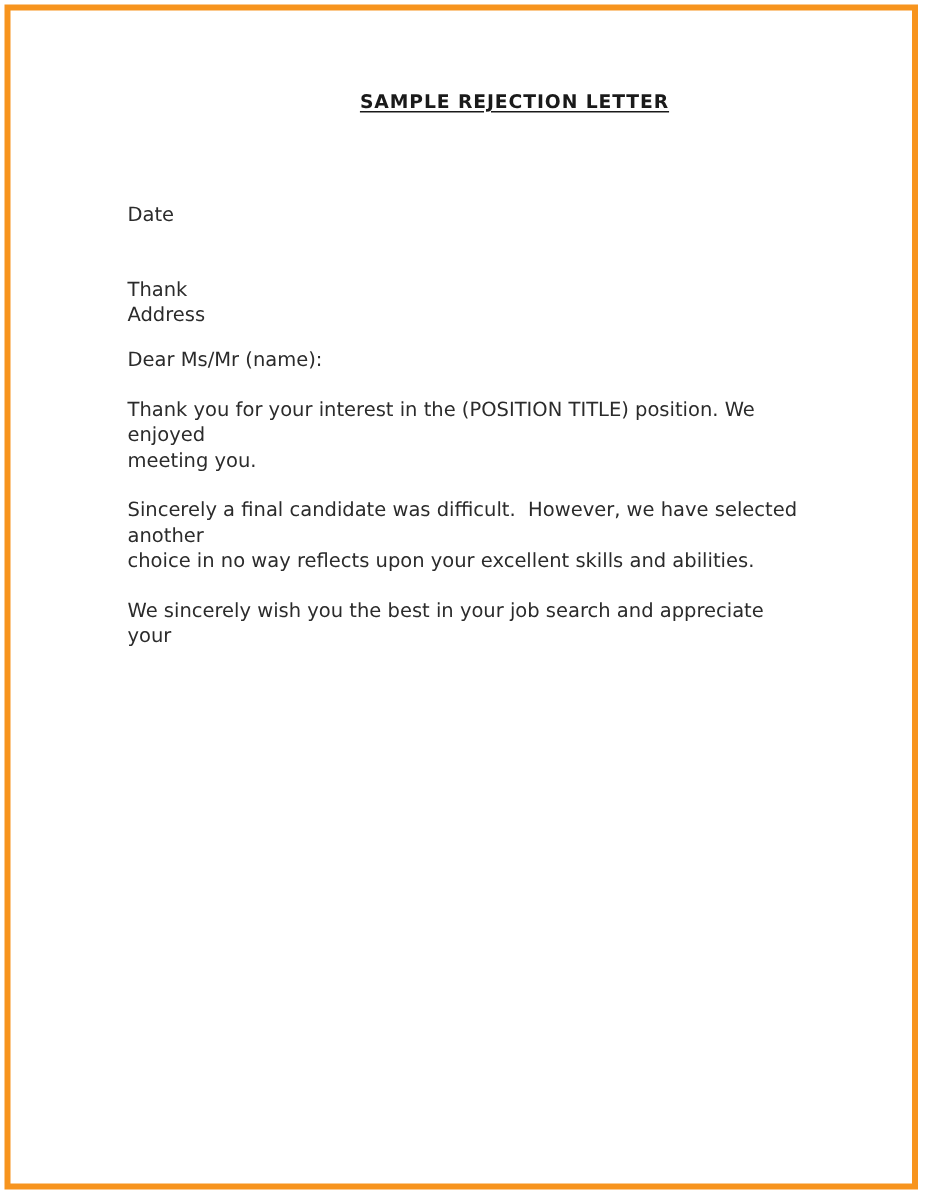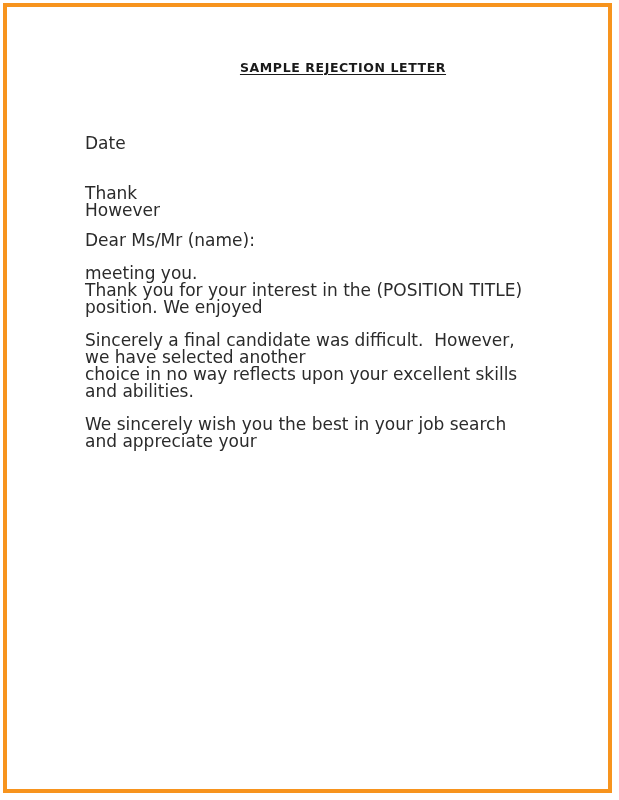--- a/index.html
+++ b/index.html
@@ -55,21 +55,21 @@
     color: #1a1a1a;
     text-decoration: underline;
     text-underline-offset: 2px;
     margin: 0;
     padding: 0 0 2px 0;
     width: 424px;
     margin-left: 46px;
   }
 
   .block {
-    font-size: 17px;
+    font-size: 13px;
     line-height: 17px;
     color: #2b2b2b;
   }
 
   .line {
     white-space: pre-wrap;
   }
 
   .gap-date    { height: 58px; }
   .gap-name    { height: 33px; }
@@ -95,34 +95,34 @@
     <div class="gap-date"></div>
 
     <div class="block">
       <div class="line">Date</div>
     </div>
 
     <div class="gap-name"></div>
 
     <div class="block">
       <div class="line">Thank</div>
-      <div class="line">However</div>
+      <div class="line">Address</div>
     </div>
 
     <div class="gap-dear"></div>
 
     <div class="block">
       <div class="line">Dear Ms/Mr (name):</div>
     </div>
 
     <div class="gap-para"></div>
 
     <div class="block para">
+      <div class="line">Thank you for your interest in the (POSITION TITLE) position. We enjoyed</div>
       <div class="line">meeting you.</div>
-      <div class="line">Thank you for your interest in the (POSITION TITLE) position. We enjoyed</div>
     </div>
 
     <div class="gap-para"></div>
 
     <div class="block para">
       <div class="line">Sincerely a final candidate was difficult.  However, we have selected another</div>
       <div class="line">choice in no way reflects upon your excellent skills and abilities.</div>
     </div>
 
     <div class="gap-para"></div>

